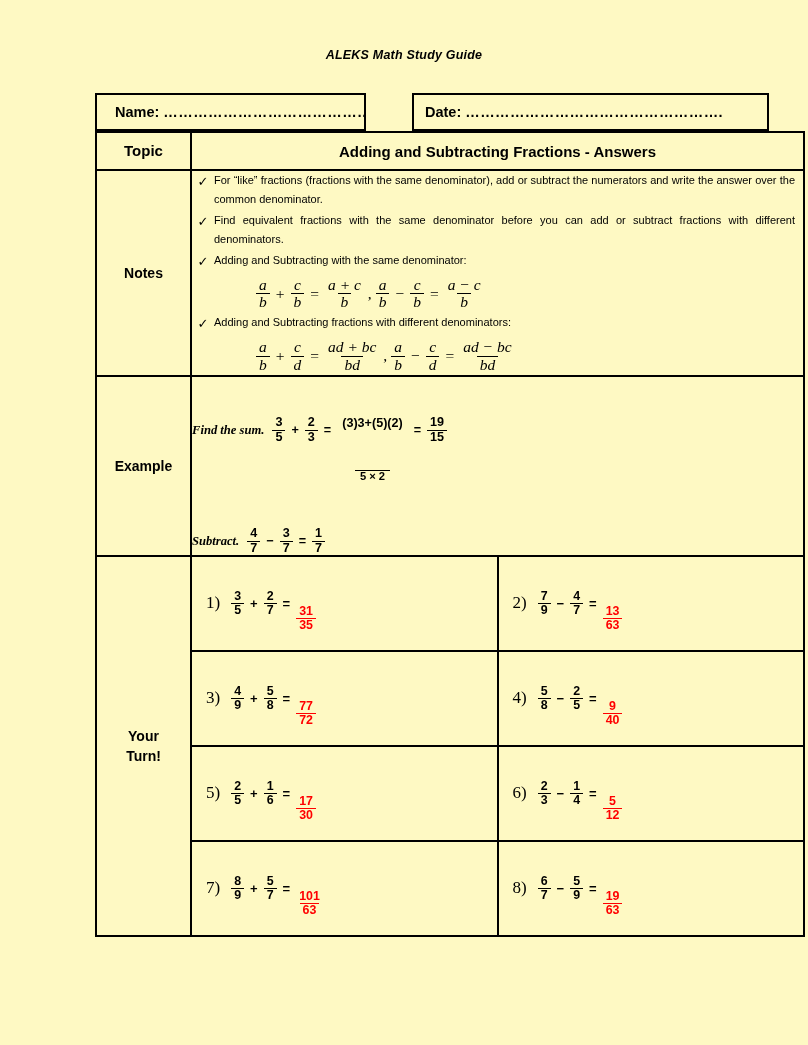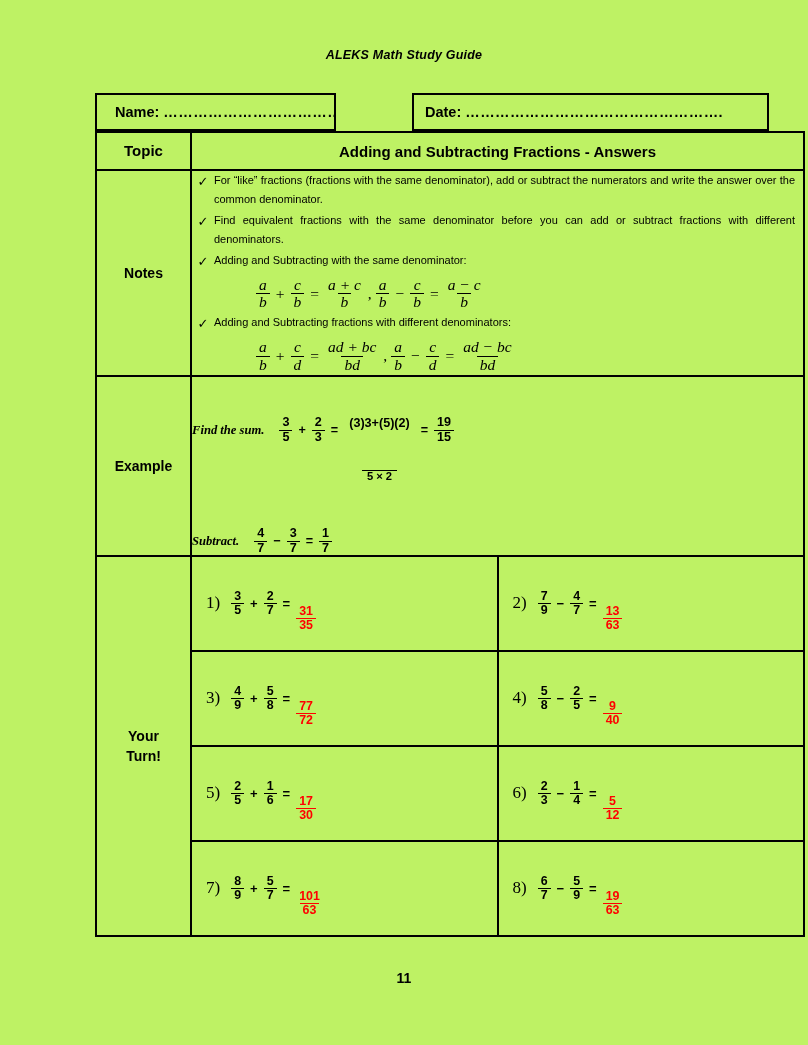--- a/index.html
+++ b/index.html
@@ -12,21 +12,21 @@
     height: 1045px;
     position: relative;
     font-family: "Liberation Sans", sans-serif;
     color: #000000;
     overflow: hidden;
   }
 
   .page {
     position: absolute;
     inset: 0;
-    background: #bef264;
+    background: #fef9c3;
   }
 
   
   .running-head {
     position: absolute;
     top: 48px;
     left: 0;
     width: 808px;
     text-align: center;
     font-size: 12.5px;
@@ -48,21 +48,21 @@
     top: 0;
     height: 38px;
     border: 2px solid #000;
     box-sizing: border-box;
     display: flex;
     align-items: center;
     padding-left: 11px;
     overflow: hidden;
     white-space: nowrap;
   }
-  .idbox.name { left: 0; width: 241px; padding-left: 18px; }
+  .idbox.name { left: 0; width: 271px; padding-left: 18px; }
   .idbox.date { left: 317px; width: 357px; }
   .idlabel {
     font-size: 14.5px;
     font-weight: bold;
     flex: 0 0 auto;
   }
   .iddots {
     font-size: 14.5px;
     font-weight: bold;
     margin-left: 4px;
@@ -159,21 +159,20 @@
 
   
   .example-cell { padding: 14px 8px 14px 10px; }
   .ex-line {
     display: flex;
     align-items: center;
     font-size: 12.6px;
     font-family: "Liberation Serif", serif;
     font-style: italic;
     font-weight: bold;
-    gap: 7px;
   }
   .ex-line .lead { margin-right: 6px; white-space: nowrap; }
   .ex-line.second { margin-top: 44px; }
   .ex-math {
     display: flex;
     align-items: center;
     font-family: "Liberation Sans", sans-serif;
     font-style: normal;
     font-weight: bold;
     font-size: 12.6px;
@@ -575,15 +574,14 @@
                 <span class="den">63</span>
               </span>
             </span>
           </div>
         </td>
       </tr>
 
     </tbody>
   </table>
 
-  <div class="pagenum">11</div>
 
 </div>
 
 </body></html>

